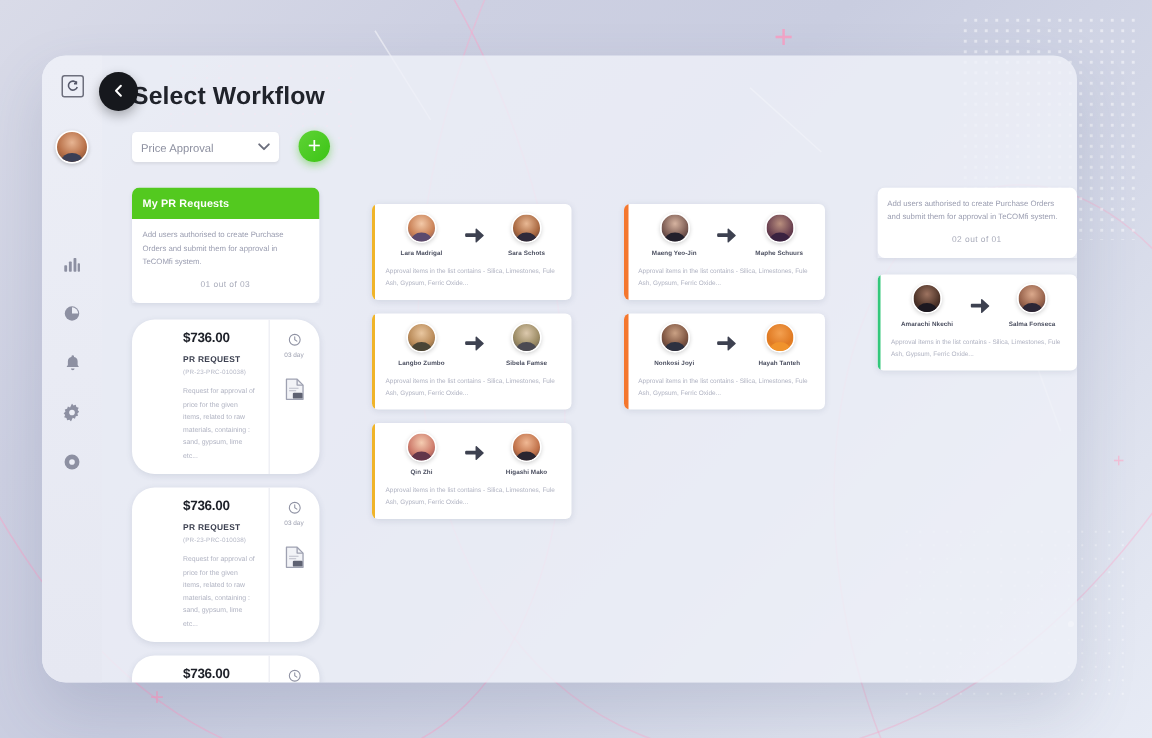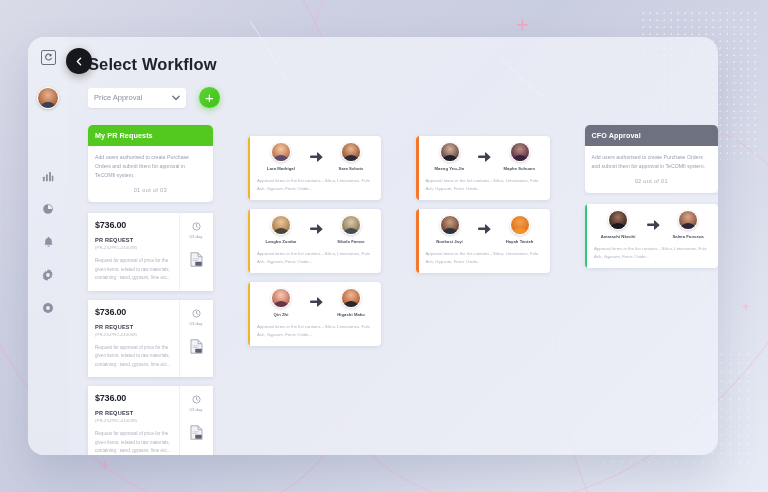--- a/index.html
+++ b/index.html
@@ -75,21 +75,21 @@
 
   .back-btn {
     position:absolute; left:66px; top:48px; width:26px;height:26px;border-radius:50%;
     background:#16181d; color:#fff; display:flex;align-items:center;justify-content:center;
     z-index:9; box-shadow:0 3px 8px rgba(0,0,0,.3); cursor:pointer;
   }
 
   .content { flex:1; padding:18px 0 0 20px; position:relative; overflow:hidden;}
   .page-title { font-size:16.5px; font-weight:700; color:#20232b; letter-spacing:.1px; margin-bottom:13px;}
 
-  .toolbar { display:flex; align-items:center; gap:13px; margin-bottom:17px;}
+  .toolbar { display:flex; align-items:flex-end; gap:13px; margin-bottom:17px;}
   .select-box {
     width:98px; height:20px; background:#fff; border-radius:3px;
     display:flex; align-items:center; justify-content:space-between;
     padding:0 6px; font-size:7.5px; color:#8d90a0;
     box-shadow:0 1px 2px rgba(0,0,0,.07); cursor:pointer;
   }
   .chev { color:#6b6e7c; display:flex; }
   .add-btn {
     width:21px;height:21px;border-radius:50%;
     background:linear-gradient(135deg,#5fd336,#3cc415);
@@ -110,22 +110,22 @@
   .col-head-body {
     background:#fff; padding:7px 7px 3px; border-radius:0 0 5px 5px;
   }
   .col-desc { font-size:5.2px; line-height:1.75; color:#9a9db0; }
   .col-count { text-align:center; font-size:5.6px; color:#a7aab9; padding:7px 0 6px; letter-spacing:.3px;}
 
   .cards { margin-top:11px; display:flex; flex-direction:column; gap:9px;}
 
   
   .pr-card {
-    background:#fff; border-radius:0; display:flex; overflow:hidden;
-    box-shadow:0 1px 4px rgba(60,70,110,.12); cursor:pointer;
+    background:#fff; border-radius:15px; display:flex; overflow:hidden;
+    box-shadow:0 1px 4px rgba(60,70,110,.12); cursor:pointer;padding-left:27px;
   }
   .pr-main { flex:1; padding:7px 7px 8px; }
   .pr-amount { font-size:9px; font-weight:700; color:#1d2028; letter-spacing:-.2px;}
   .pr-type { font-size:5.6px; font-weight:700; color:#3c4050; margin-top:7px; letter-spacing:.2px;}
   .pr-code { font-size:4.2px; color:#b6b9c7; margin-top:2px; letter-spacing:.1px;}
   .pr-desc { font-size:4.6px; line-height:1.85; color:#b0b3c2; margin-top:7px;}
   .pr-side {
     width:34px; flex:0 0 34px; border-left:1px solid #eff0f5;
     display:flex; flex-direction:column; align-items:center; padding-top:9px; gap:3px;
   }
@@ -453,21 +453,20 @@
                     <div class="ap-name">Hayah Tanteh</div>
                   </div>
                 </div>
                 <div class="ap-desc">Approval items in the list contains - Silica, Limestones, Fule Ash, Gypsum, Ferric Oxide...</div>
               </div>
             </div>
           </div>
         </div>
         <div class="col">
           <div class="col-head">
-            <div class="col-head-bar" style="background:#6e7180">CFO Approval</div>
             <div class="col-head-body">
               <div class="col-desc">Add users authorised to create Purchase Orders and submit them for approval in TeCOMfi system.</div>
               <div class="col-count">02 out of 01</div>
             </div>
           </div>
           <div class="cards">
             <div class="ap-card">
               <div class="ap-accent" style="background:#34c77b"></div>
               <div class="ap-main">
                 <div class="ap-people">

